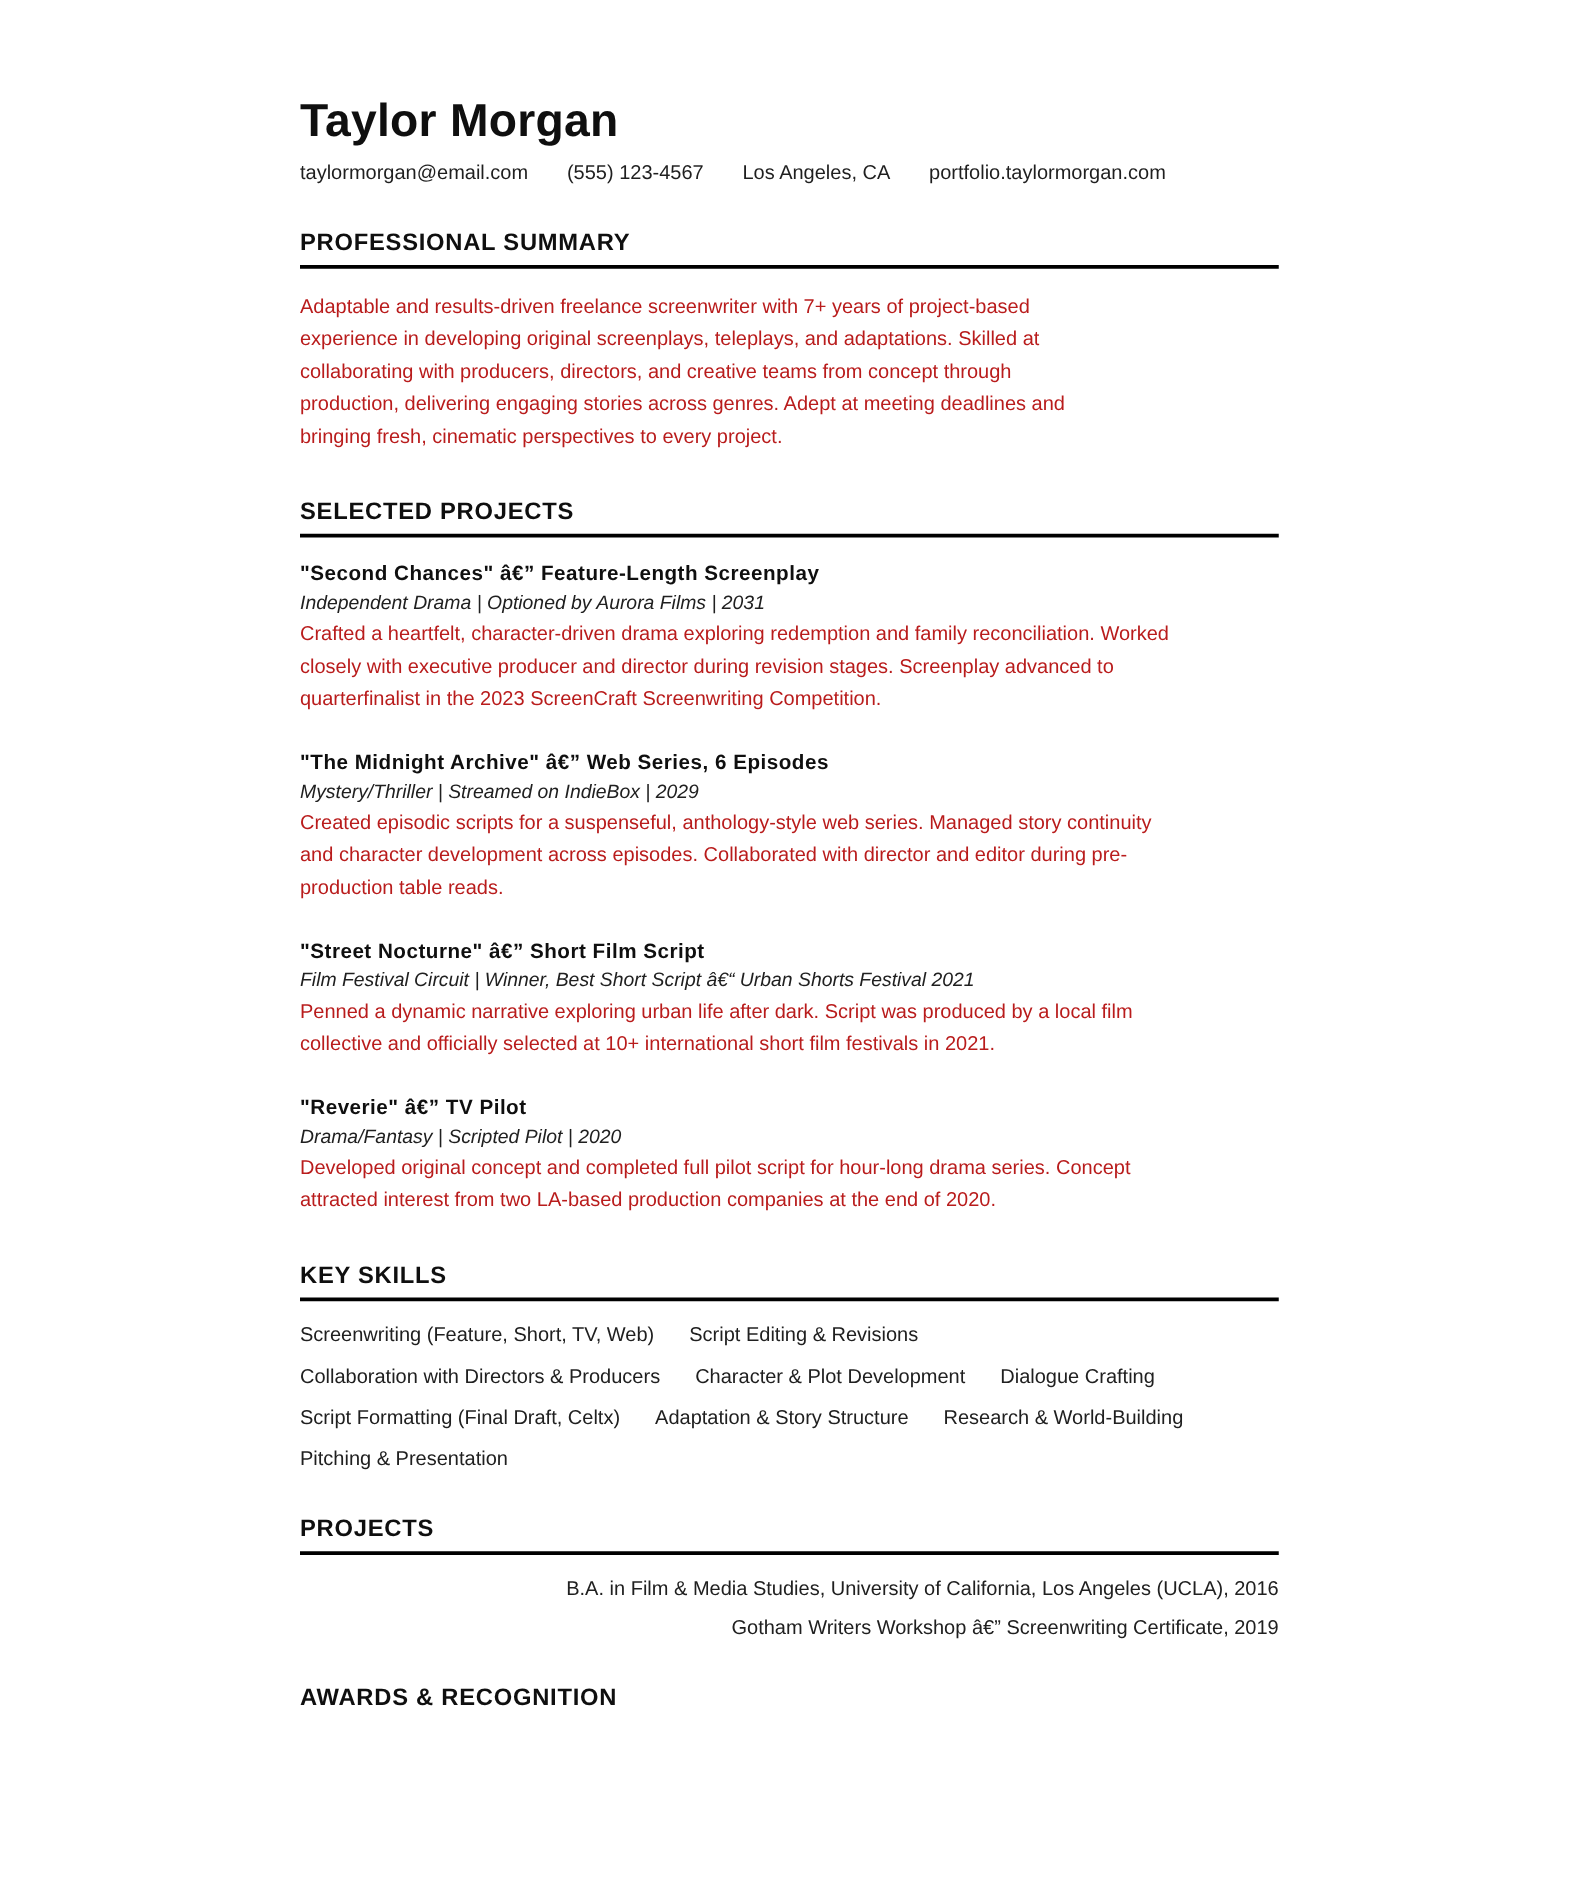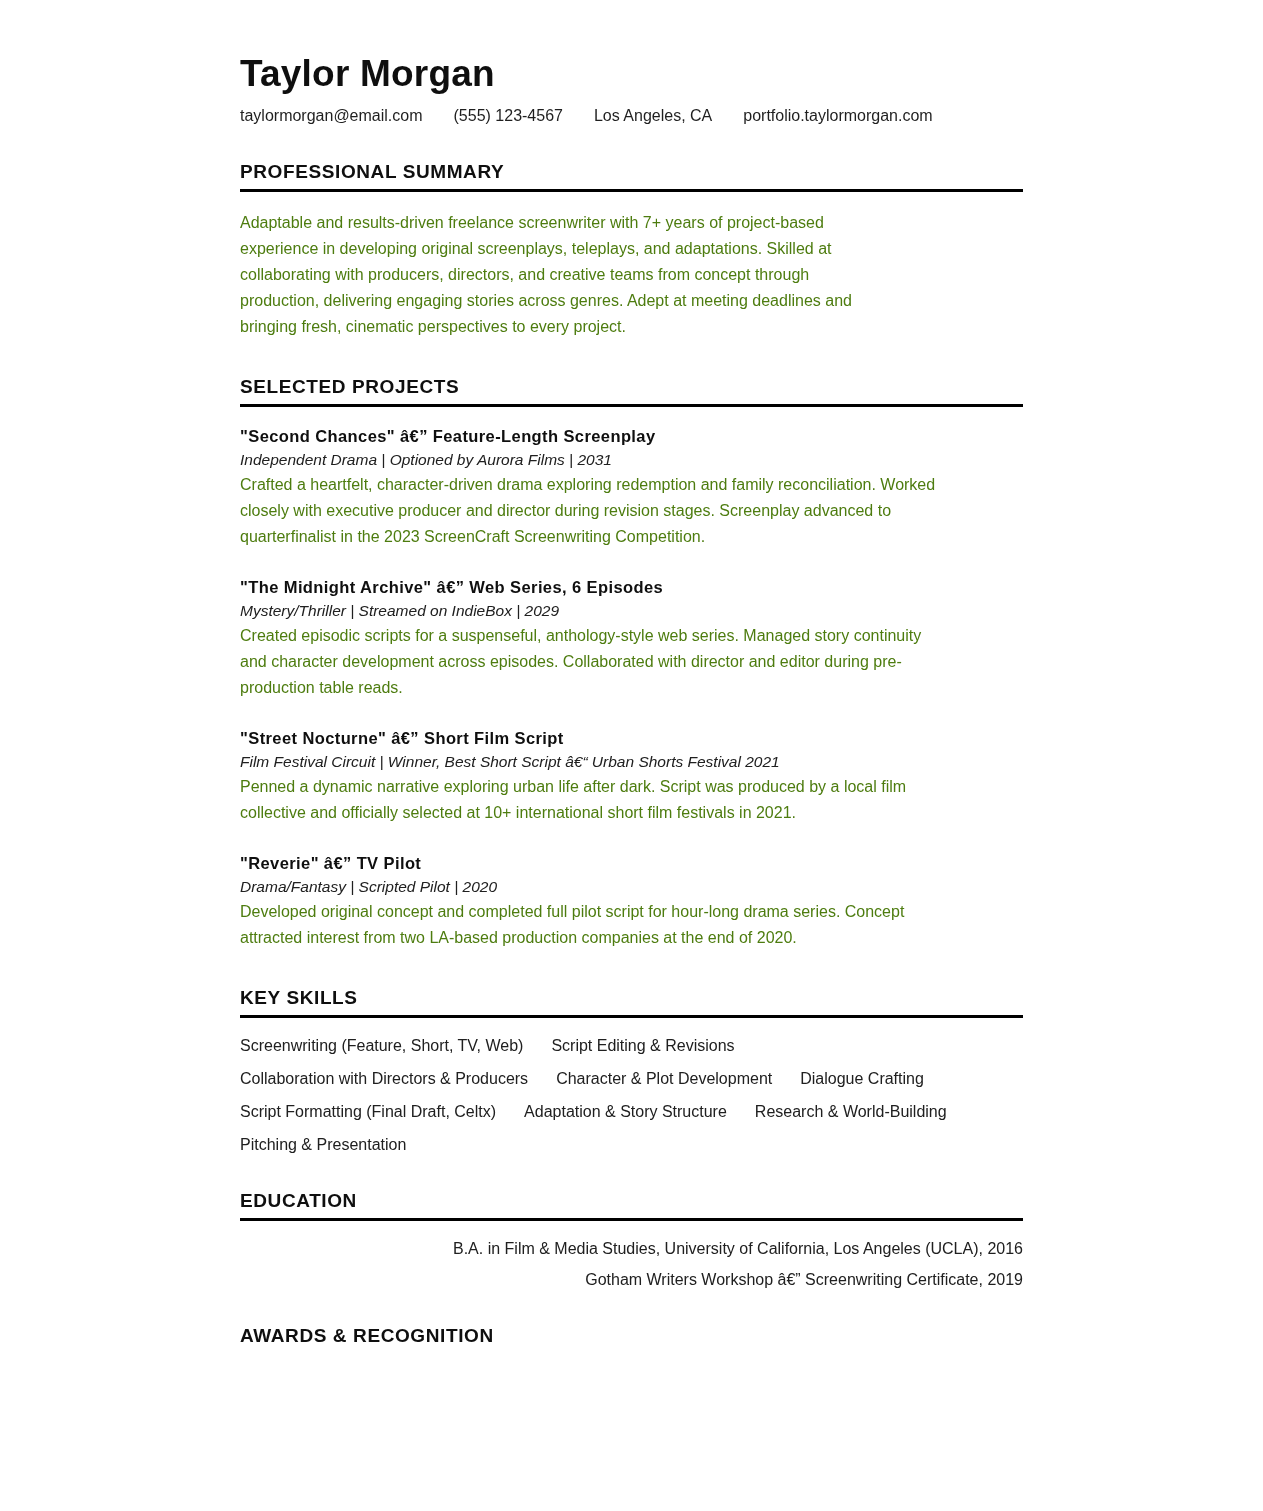--- a/index.html
+++ b/index.html
@@ -10,21 +10,21 @@
   body {
     width: 1263px;
     min-height: 1511px;
     font-family: "Liberation Sans", "DejaVu Sans", sans-serif;
     color: #202020;
     -webkit-font-smoothing: antialiased;
   }
   .page {
     width: 783px;
     margin: 0 auto;
-    padding-top: 54px;
+    padding-top: 77px;
     padding-bottom: 120px;
   }
   
   .name {
     margin: 0 0 12px 0;
     font-size: 37px;
     line-height: 40px;
     font-weight: 700;
     color: #0f0f0f;
     letter-spacing: 0.2px;
@@ -53,21 +53,21 @@
   }
   .sec-h.no-rule {
     border-bottom: none;
     padding-bottom: 0;
     margin-bottom: 4px;
   }
   .body-text {
     margin: 0;
     font-size: 16px;
     line-height: 26px;
-    color: #4d7c0f;
+    color: #b91c1c;
   }
   .summary-text {
     max-width: 632px;
   }
   
   .proj {
     margin-bottom: 26px;
   }
   .proj:last-child {
     margin-bottom: 0;
@@ -168,21 +168,21 @@
       <span>Character &amp; Plot Development</span>
       <span>Dialogue Crafting</span>
       <span>Script Formatting (Final Draft, Celtx)</span>
       <span>Adaptation &amp; Story Structure</span>
       <span>Research &amp; World-Building</span>
       <span>Pitching &amp; Presentation</span>
     </div>
   </section>
 
   <section class="sec">
-    <h2 class="sec-h">EDUCATION</h2>
+    <h2 class="sec-h">PROJECTS</h2>
     <p class="edu-item">B.A. in Film &amp; Media Studies, University of California, Los Angeles (UCLA), 2016</p>
     <p class="edu-item">Gotham Writers Workshop â€” Screenwriting Certificate, 2019</p>
   </section>
 
   <section class="sec">
     <h2 class="sec-h no-rule">AWARDS &amp; RECOGNITION</h2>
   </section>
 
 </div>
 

